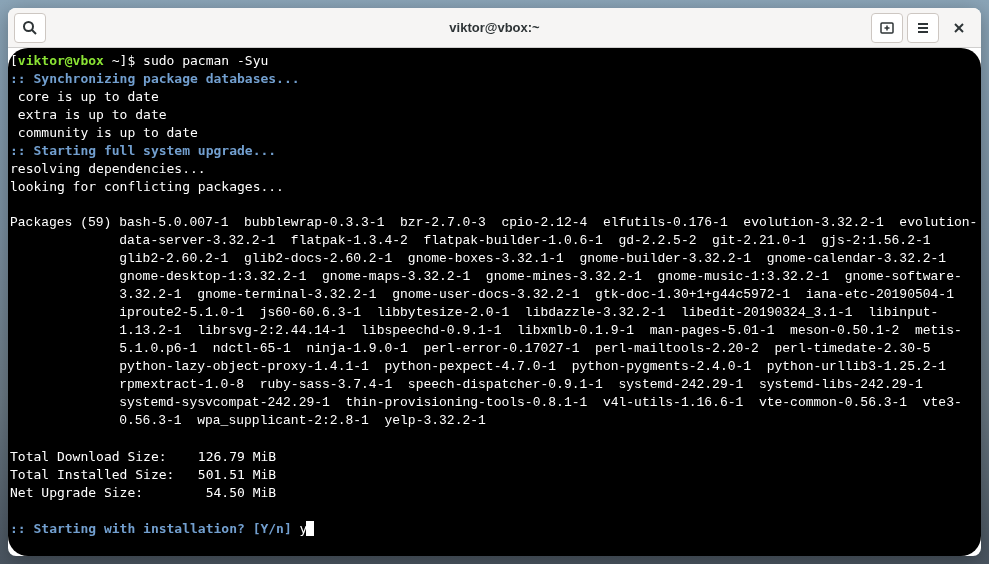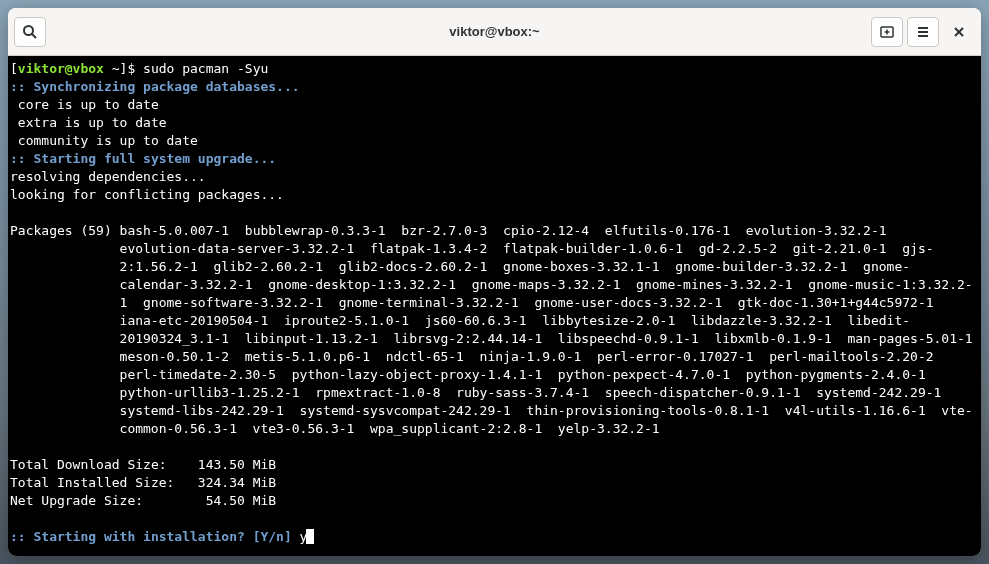--- a/index.html
+++ b/index.html
@@ -18,21 +18,21 @@
       right: 8px;
       bottom: 8px;
       background: #ffffff;
       border-radius: 8px;
       box-shadow: 0 4px 20px rgba(0,0,0,0.3);
       display: flex;
       flex-direction: column;
       overflow: hidden;
     }
     .titlebar {
-      height: 48px;
+      height: 40px;
       background: #f6f5f4;
       border-bottom: 1px solid #d0cfce;
       display: flex;
       align-items: center;
       padding: 0 6px;
       position: relative;
     }
     .titlebar-left {
       display: flex;
       gap: 4px;
@@ -71,40 +71,42 @@
       flex: 1;
       background: #000000;
       color: #ffffff;
       font-family: "Monaco", "Menlo", "DejaVu Sans Mono", monospace;
       font-size: 13px;
       line-height: 18px;
       padding: 4px 2px;
       overflow-y: auto;
       white-space: pre;
       position: relative;
+      border-radius: 20px;
     }
     .terminal-body::-webkit-scrollbar { width: 12px; }
     .terminal-body::-webkit-scrollbar-track { background: #1a1a1a; }
     .terminal-body::-webkit-scrollbar-thumb { background: #555; border-radius: 6px; }
     .brightgreen { color: #8ae234; }
     .brightblue { color: #729fcf; }
     .bold { font-weight: bold; }
     .cursor {
       display: inline-block;
       width: 8px;
       height: 15px;
       background: #ffffff;
       vertical-align: text-bottom;
       margin-left: -1px;
     }
     .pkg-wrap {
       white-space: pre-wrap;
       padding-left: 14ch;
       text-indent: -14ch;
       display: block;
+      font-family: Liberation Mono, monospace;
     }
   </style>
 </head>
 <body>
 
 <div class="terminal-window">
   <div class="titlebar">
     <div class="titlebar-left">
       <div class="titlebar-button">
         <svg viewBox="0 0 16 16" fill="none" stroke="currentColor" stroke-width="2">
@@ -140,18 +142,18 @@
   <div class="terminal-body">[<span class="brightgreen bold">viktor@vbox</span> <span>~</span>]$ <span>sudo pacman -Syu</span>
 <span class="brightblue bold">:: Synchronizing package databases...</span>
 <span> core is up to date</span>
 <span> extra is up to date</span>
 <span> community is up to date</span>
 <span class="brightblue bold">:: Starting full system upgrade...</span>
 <span>resolving dependencies...</span>
 <span>looking for conflicting packages...</span>
 
 <span class="pkg-wrap"><span>Packages (59)</span><span> bash-5.0.007-1  bubblewrap-0.3.3-1  bzr-2.7.0-3  cpio-2.12-4  elfutils-0.176-1  evolution-3.32.2-1  evolution-data-server-3.32.2-1  flatpak-1.3.4-2  flatpak-builder-1.0.6-1  gd-2.2.5-2  git-2.21.0-1  gjs-2:1.56.2-1  glib2-2.60.2-1  glib2-docs-2.60.2-1  gnome-boxes-3.32.1-1  gnome-builder-3.32.2-1  gnome-calendar-3.32.2-1  gnome-desktop-1:3.32.2-1  gnome-maps-3.32.2-1  gnome-mines-3.32.2-1  gnome-music-1:3.32.2-1  gnome-software-3.32.2-1  gnome-terminal-3.32.2-1  gnome-user-docs-3.32.2-1  gtk-doc-1.30+1+g44c5972-1  iana-etc-20190504-1  iproute2-5.1.0-1  js60-60.6.3-1  libbytesize-2.0-1  libdazzle-3.32.2-1  libedit-20190324_3.1-1  libinput-1.13.2-1  librsvg-2:2.44.14-1  libspeechd-0.9.1-1  libxmlb-0.1.9-1  man-pages-5.01-1  meson-0.50.1-2  metis-5.1.0.p6-1  ndctl-65-1  ninja-1.9.0-1  perl-error-0.17027-1  perl-mailtools-2.20-2  perl-timedate-2.30-5  python-lazy-object-proxy-1.4.1-1  python-pexpect-4.7.0-1  python-pygments-2.4.0-1  python-urllib3-1.25.2-1  rpmextract-1.0-8  ruby-sass-3.7.4-1  speech-dispatcher-0.9.1-1  systemd-242.29-1  systemd-libs-242.29-1  systemd-sysvcompat-242.29-1  thin-provisioning-tools-0.8.1-1  v4l-utils-1.16.6-1  vte-common-0.56.3-1  vte3-0.56.3-1  wpa_supplicant-2:2.8-1  yelp-3.32.2-1</span></span>
-<span>Total Download Size:    143.50 MiB</span>
-<span>Total Installed Size:   324.34 MiB</span>
+<span>Total Download Size:    126.79 MiB</span>
+<span>Total Installed Size:   501.51 MiB</span>
 <span>Net Upgrade Size:        54.50 MiB</span>
 
 <span class="brightblue bold">:: Starting with installation? [Y/n] </span><span>y</span><span class="cursor"></span></div>
 </div>
 
 </body></html>

